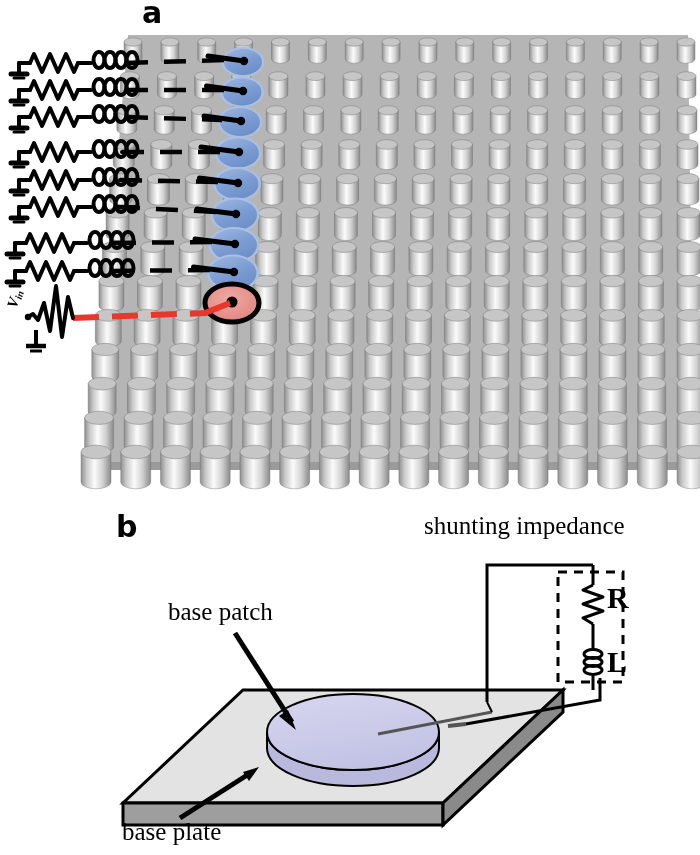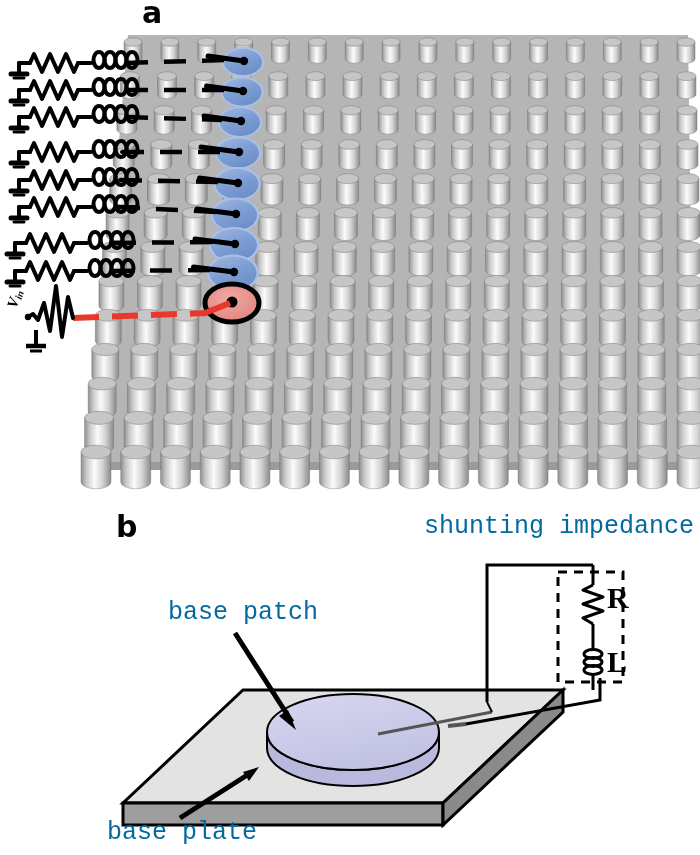--- a/index.html
+++ b/index.html
@@ -13,25 +13,25 @@
   .panel-letter{position:absolute;font-family:"DejaVu Sans",sans-serif;
       font-weight:bold;font-size:30px;line-height:1;color:#000;}
   #letter-a{left:142px;top:-2px;}
   #letter-b{left:116px;top:512px;}
 
   
   svg.layer{position:absolute;left:0;top:0;width:700px;height:855px;
       overflow:visible;}
 
   
-  .lbl{position:absolute;font-family:Liberation Mono, monospace;
-       font-size:25px;color:#0369a1;white-space:nowrap;}
+  .lbl{position:absolute;font-family:Liberation Serif, serif;
+       font-size:25px;color:#000000;white-space:nowrap;}
   #lbl-shunt{left:424px;top:512px;}
   #lbl-piezo{left:168px;top:598px;}
-  #lbl-base{left:107px;top:818px;}
+  #lbl-base{left:122px;top:818px;}
   .rl-letter{font-family:"Liberation Serif",serif;font-weight:bold;
       font-size:30px;fill:#000;}
 
   
   #vin-label{position:absolute;left:4px;top:305px;
       font-family:"Liberation Serif",serif;font-style:italic;
       font-weight:bold;font-size:15px;
       transform:rotate(-72deg);transform-origin:left top;}
   #vin-label .sub{font-size:10px;vertical-align:-2px;}
 </style>

